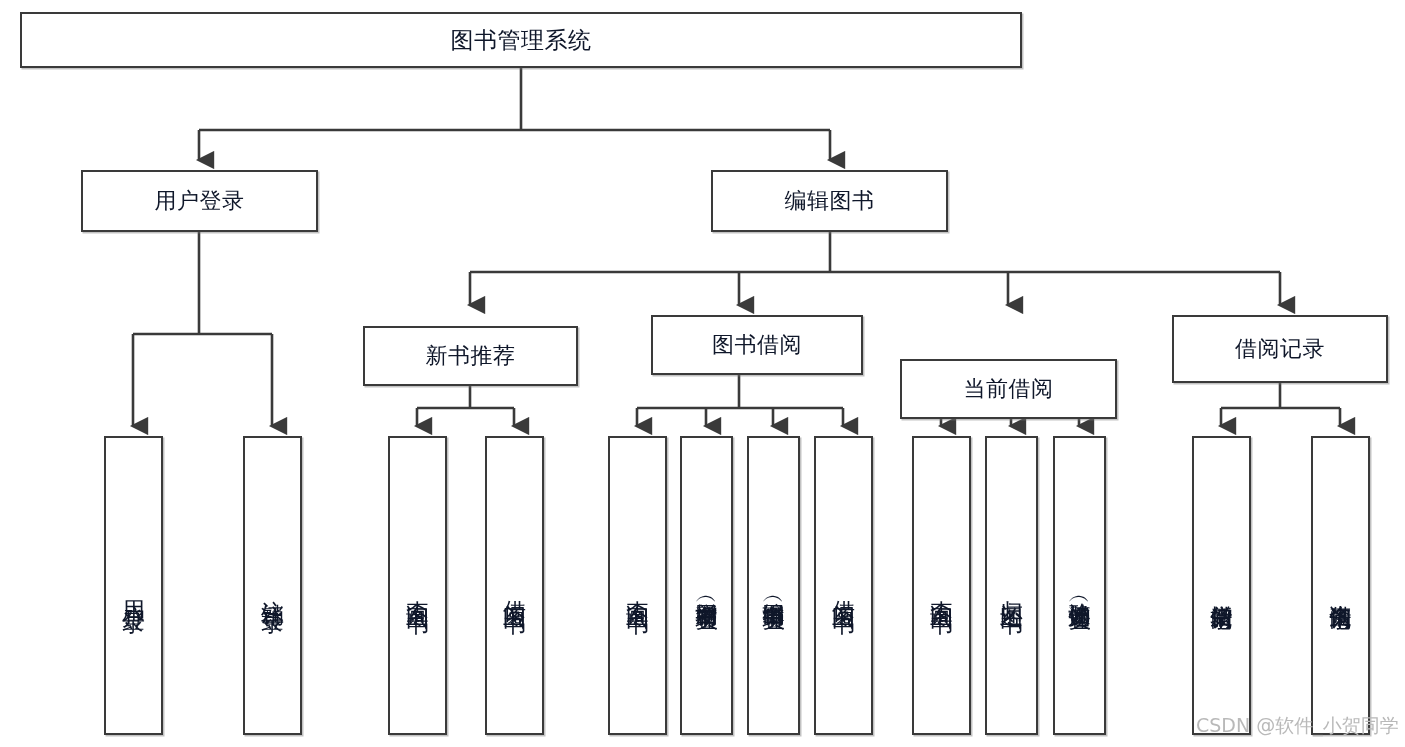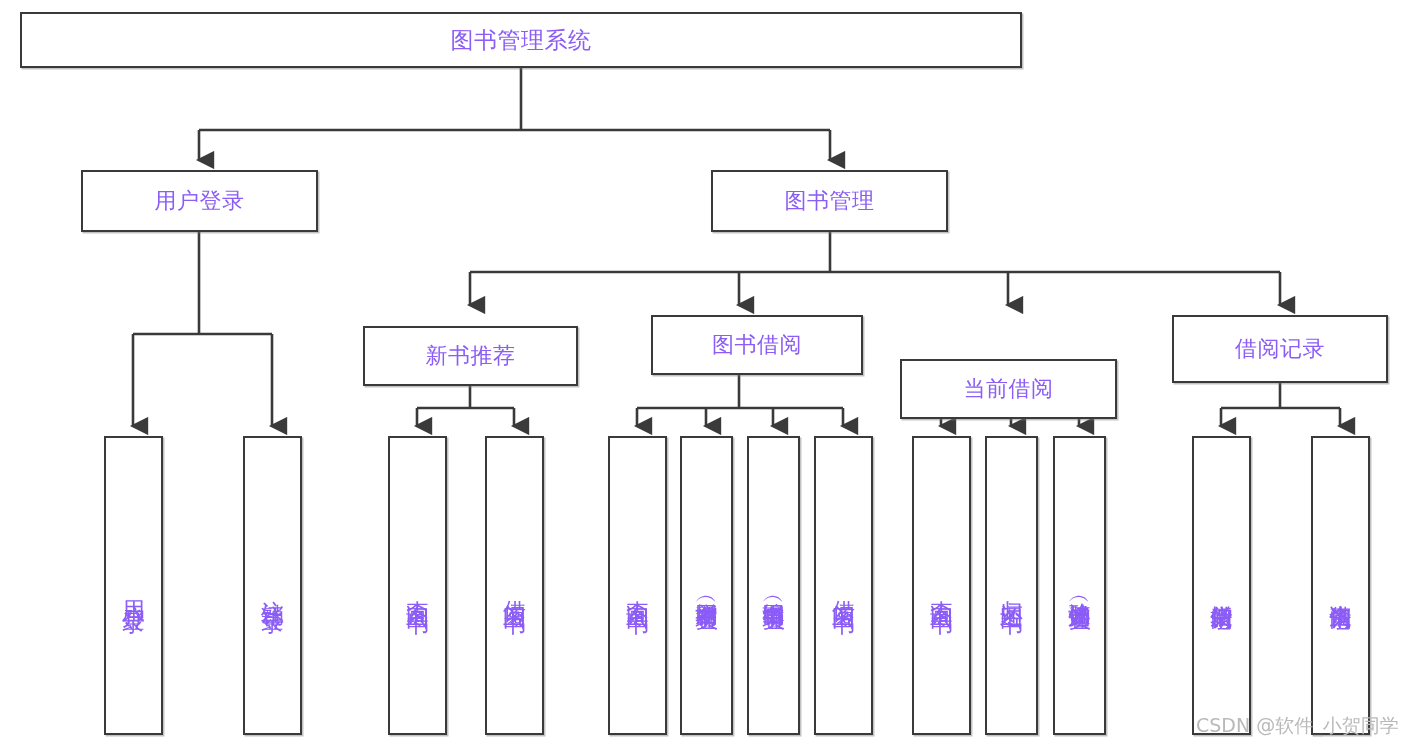--- a/index.html
+++ b/index.html
@@ -12,21 +12,21 @@
   svg#diagram-svg{position:absolute;left:0;top:0;width:1405px;height:747px;display:block;}
   .nodebox{
     position:absolute;
     background:#ffffff;
     border:2.5px solid #3a3a3a;
     box-sizing:border-box;
     box-shadow:1.5px 1.5px 0 rgba(120,120,120,.45);
   }
   .nodebox .lbl{
     display:block;width:100%;height:100%;
-    color:#8b5cf6;
+    color:#0f172a;
     text-align:right;
     white-space:nowrap;
   }
   
   .h-node .lbl{
     display:flex;align-items:center;justify-content:center;
     font-size:22px;letter-spacing:.5px;
   }
   .h-node.title .lbl{font-size:23px;}
   
@@ -106,21 +106,21 @@
   </svg>
 
   <div class="nodebox h-node title" id="node-root" style="left: 20px; top: 12px; width: 1002px; height: 56px;">
     <span class="lbl">图书管理系统</span>
   </div>
 
   <div class="nodebox h-node" id="node-l2-0" style="left: 81px; top: 170px; width: 237px; height: 62px;">
     <span class="lbl">用户登录</span>
   </div>
   <div class="nodebox h-node" id="node-l2-1" style="left: 711px; top: 170px; width: 237px; height: 62px;">
-    <span class="lbl">图书管理</span>
+    <span class="lbl">编辑图书</span>
   </div>
 
   <div class="nodebox h-node" id="node-l3-0" style="left: 363px; top: 315px; width: 215px; height: 60px; margin-top: 11px;">
     <span class="lbl">新书推荐</span>
   </div>
   <div class="nodebox h-node" id="node-l3-1" style="left: 633px; top: 315px; width: 212px; height: 60px; margin-left: 18px;">
     <span class="lbl">图书借阅</span>
   </div>
   <div class="nodebox h-node" id="node-l3-2" style="left: 900px; top: 315px; width: 217px; height: 60px; margin-top: 44px;">
     <span class="lbl">当前借阅</span>

